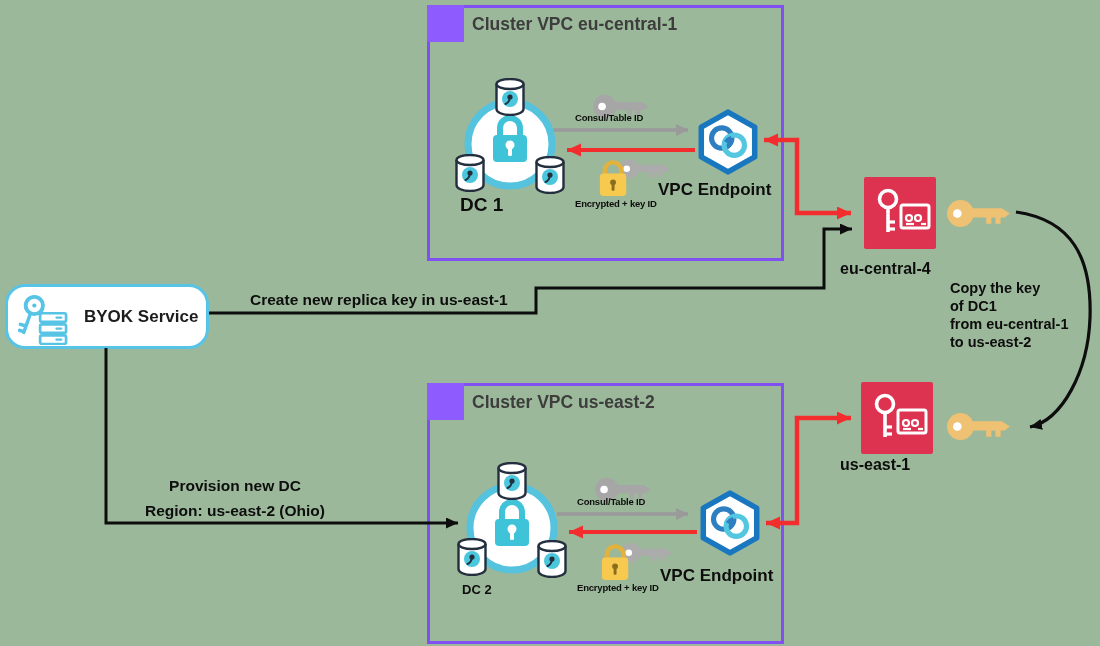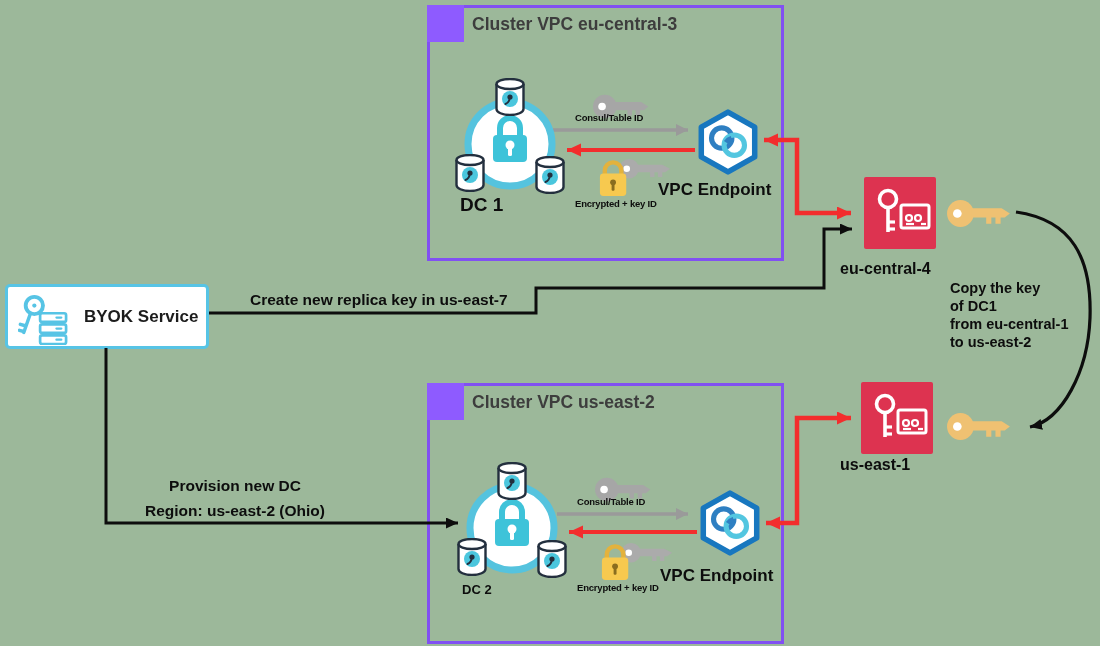--- a/index.html
+++ b/index.html
@@ -1,36 +1,36 @@
 <!DOCTYPE html>
 <html><head>
 <meta charset="utf-8">
 <style>
   html,body{margin:0;padding:0;}
   body{background:#9CB89A;font-family:"Liberation Sans",sans-serif;}
   .canvas{position:relative;width:1100px;height:646px;overflow:hidden;}
   .cluster-box{position:absolute;border:3px solid #8150F2;background:transparent;box-sizing:border-box;}
   .cluster-tab{position:absolute;width:37px;height:37px;background:#8E5BFF;}
   .cluster-title{position:absolute;font-size:17.5px;font-weight:bold;color:#3d3d3d;white-space:nowrap;}
-  .byok-box{position:absolute;left:5px;top:284px;width:204px;height:65px;background:#fff;border:3px solid #57C4E5;border-radius:5px;box-sizing:border-box;display:flex;align-items:center;}
+  .byok-box{position:absolute;left:5px;top:284px;width:204px;height:65px;background:#fff;border:3px solid #57C4E5;border-radius:20px;box-sizing:border-box;display:flex;align-items:center;}
   .byok-label{position:absolute;left:76px;top:0;height:100%;display:flex;align-items:center;font-size:17px;font-weight:bold;color:#1c1c1c;}
   .lbl{position:absolute;font-weight:bold;color:#0d0d0d;}
   .lbl-sm{font-size:9.5px;letter-spacing:-0.2px;}
   .annot{position:absolute;font-weight:bold;color:#0d0d0d;}
   svg.overlay{position:absolute;left:0;top:0;width:1100px;height:646px;pointer-events:none;}
   .iconsvg{position:absolute;}
 </style>
 </head>
 <body>
 
 <div class="canvas">
 
   <div class="cluster-box" style="left:427px;top:5px;width:357px;height:256px;"></div>
   <div class="cluster-tab" style="left:427px;top:5px;"></div>
-  <div class="cluster-title" style="left:472px;top:14px;">Cluster VPC eu-central-3</div>
+  <div class="cluster-title" style="left:472px;top:14px;">Cluster VPC eu-central-1</div>
 
   <div class="cluster-box" style="left:427px;top:383px;width:357px;height:261px;"></div>
   <div class="cluster-tab" style="left:427px;top:383px;"></div>
   <div class="cluster-title" style="left:472px;top:392px;">Cluster VPC us-east-2</div>
 
   <div class="byok-box">
     <div class="byok-label">BYOK Service</div>
   </div>
 
   <svg class="overlay">
@@ -188,21 +188,21 @@
 
   <div class="lbl lbl-sm" style="left:575px;top:112px;width:130px;">Consul/Table ID</div>
   <div class="lbl lbl-sm" style="left:577px;top:496px;width:130px;">Consul/Table ID</div>
 
   <div class="lbl lbl-sm" style="left:575px;top:198px;width:135px;">Encrypted + key ID</div>
   <div class="lbl lbl-sm" style="left:577px;top:582px;width:135px;">Encrypted + key ID</div>
 
   <div class="lbl" style="left:840px;top:260px;width:120px;font-size:16px;">eu-central-4</div>
   <div class="lbl" style="left:840px;top:456px;width:115px;font-size:16px;">us-east-1</div>
 
-  <div class="annot" style="left:250px;top:291px;font-size:15.5px;white-space:nowrap;">Create new replica key in us-east-7</div>
+  <div class="annot" style="left:250px;top:291px;font-size:15.5px;white-space:nowrap;">Create new replica key in us-east-1</div>
 
   <div class="annot" style="left:95px;top:473px;width:280px;font-size:15.5px;line-height:25px;text-align:center;">
     <div>Provision new DC</div>
     <div>Region: us-east-2 (Ohio)</div>
   </div>
 
   <div class="annot" style="left:950px;top:279px;width:145px;font-size:14.5px;line-height:18px;text-align:left;">
     <div>Copy the key</div>
     <div>of DC1</div>
     <div>from eu-central-1</div>

